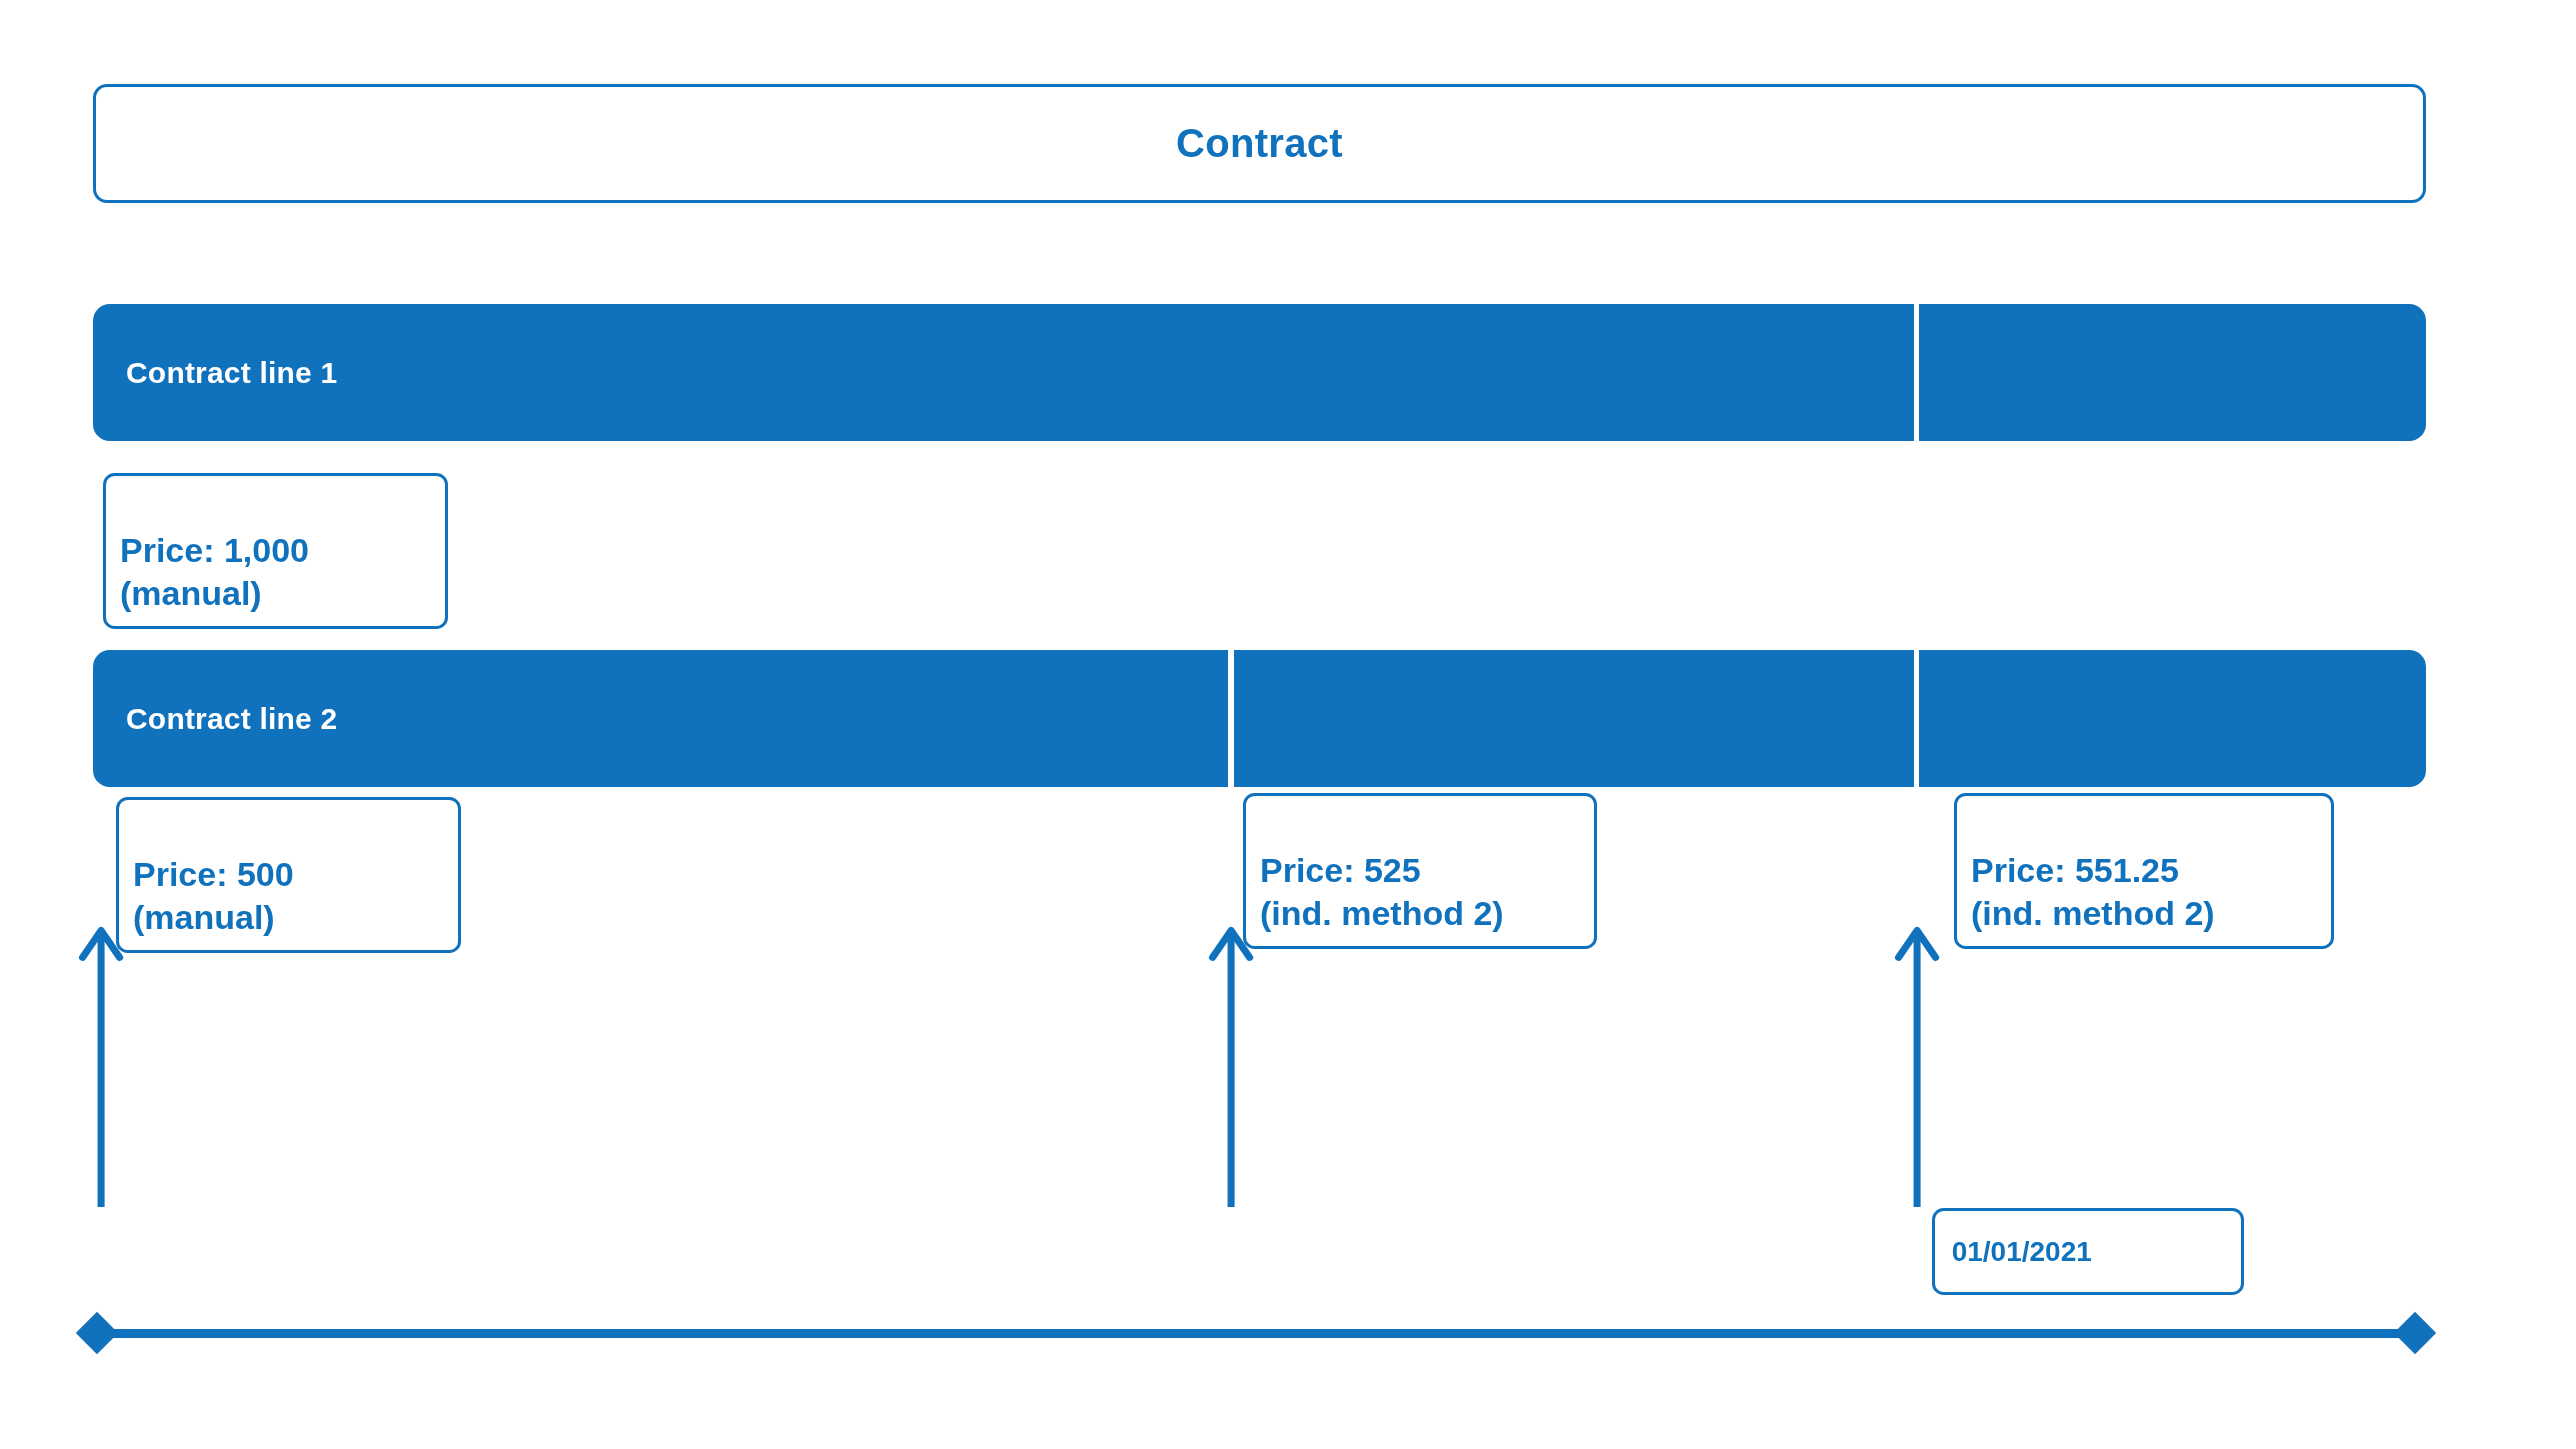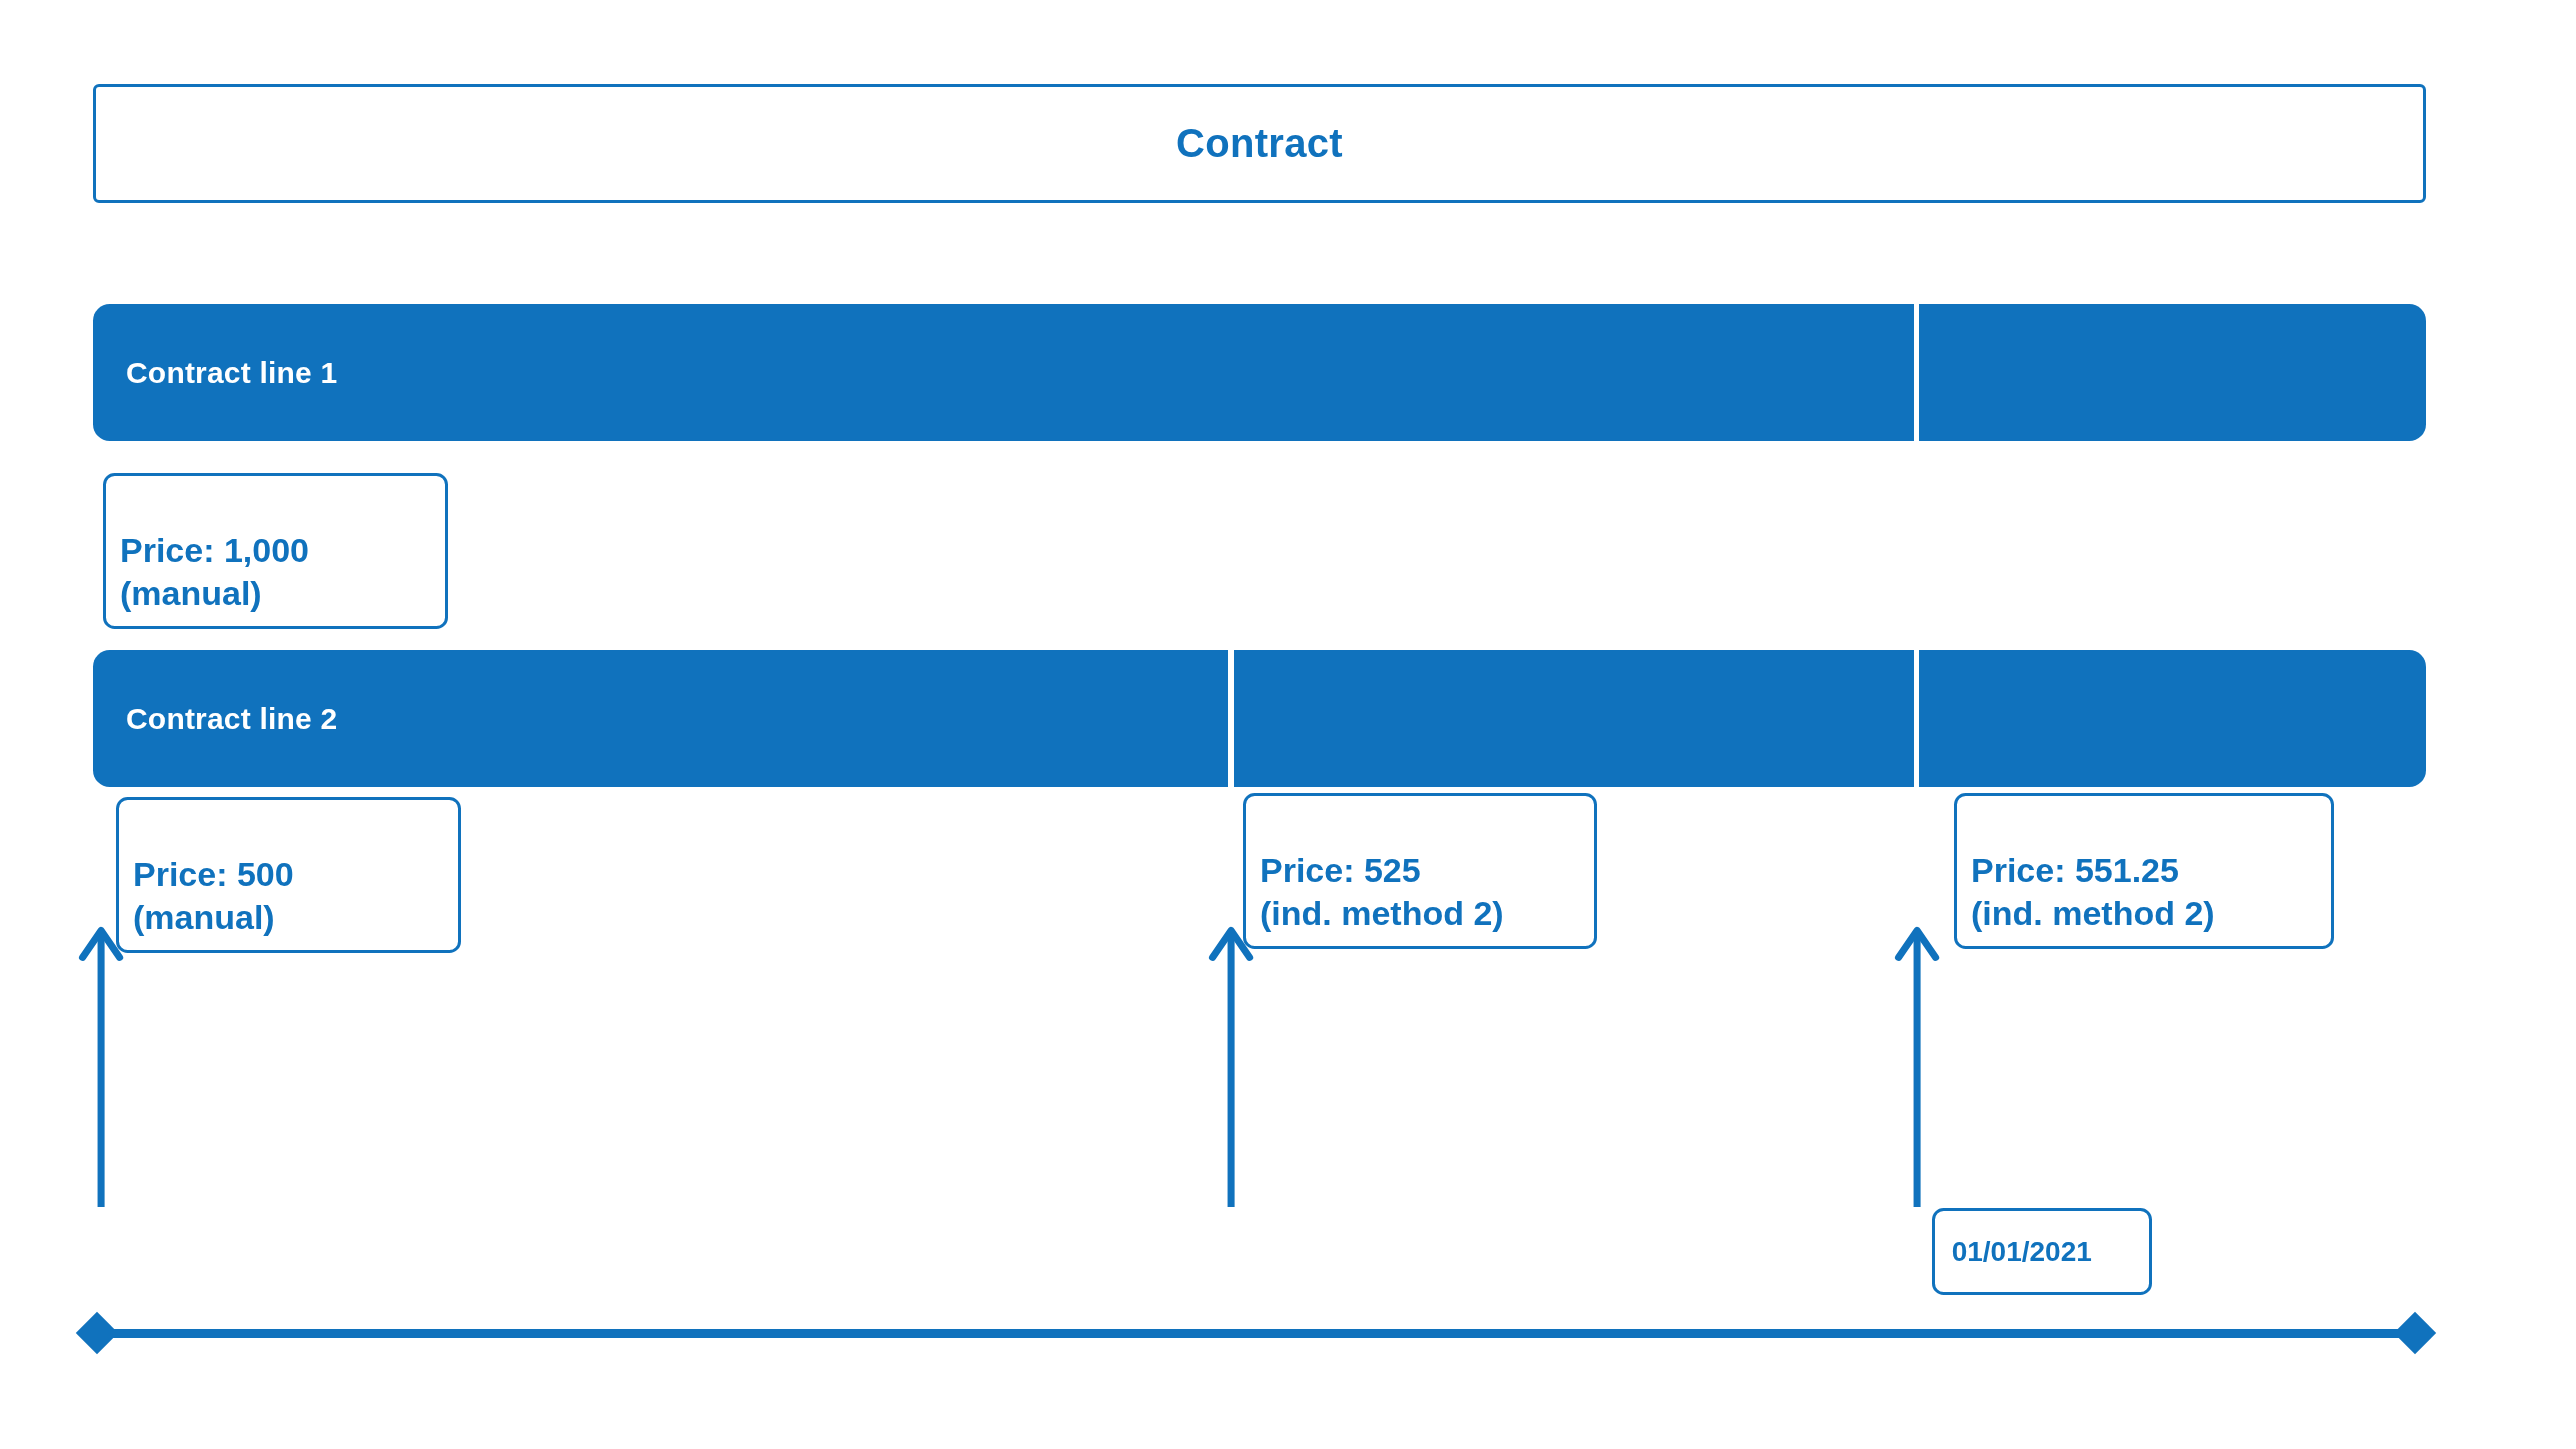--- a/index.html
+++ b/index.html
@@ -20,21 +20,21 @@
 
   
   .contract-box {
     position: absolute;
     left: 93px;
     top: 84px;
     width: 2333px;
     height: 119px;
     box-sizing: border-box;
     border: 3.2px solid #1072BD;
-    border-radius: 6px;
+    border-radius: 14px;
     background: #ffffff;
     display: flex;
     align-items: center;
     justify-content: center;
   }
   .contract-title {
     color: #1072BD;
     font-size: 40px;
     font-weight: 700;
     letter-spacing: 0.3px;
@@ -161,21 +161,21 @@
     <polyline points="18,60 47,18 76,60" fill="none" stroke="#1072BD" stroke-width="11" stroke-linecap="round" stroke-linejoin="round"></polyline>
   </svg>
 
   <svg class="arrow" style="left:1887px; top:918px;" width="64" height="290" viewBox="0 0 100 450">
     <line x1="47" y1="450" x2="47" y2="22" stroke="#1072BD" stroke-width="11"></line>
     <polyline points="18,60 47,18 76,60" fill="none" stroke="#1072BD" stroke-width="11" stroke-linecap="round" stroke-linejoin="round"></polyline>
   </svg>
 
 
 
-  <div class="callout date" style="left:1932px; top:1208px; width:220px; height:87px;text-align:right;">
+  <div class="callout date" style="left:1932px; top:1208px; width:312px; height:87px;text-align:right;">
     <span>01/01/2021</span>
   </div>
 
   <div class="axis-line" style="left:97px; top:1329px; width:2318px;"></div>
   <div class="diamond" style="left:82px; top:1318px;"></div>
   <div class="diamond" style="left:2400px; top:1318px;"></div>
 
 </div>
 
 

